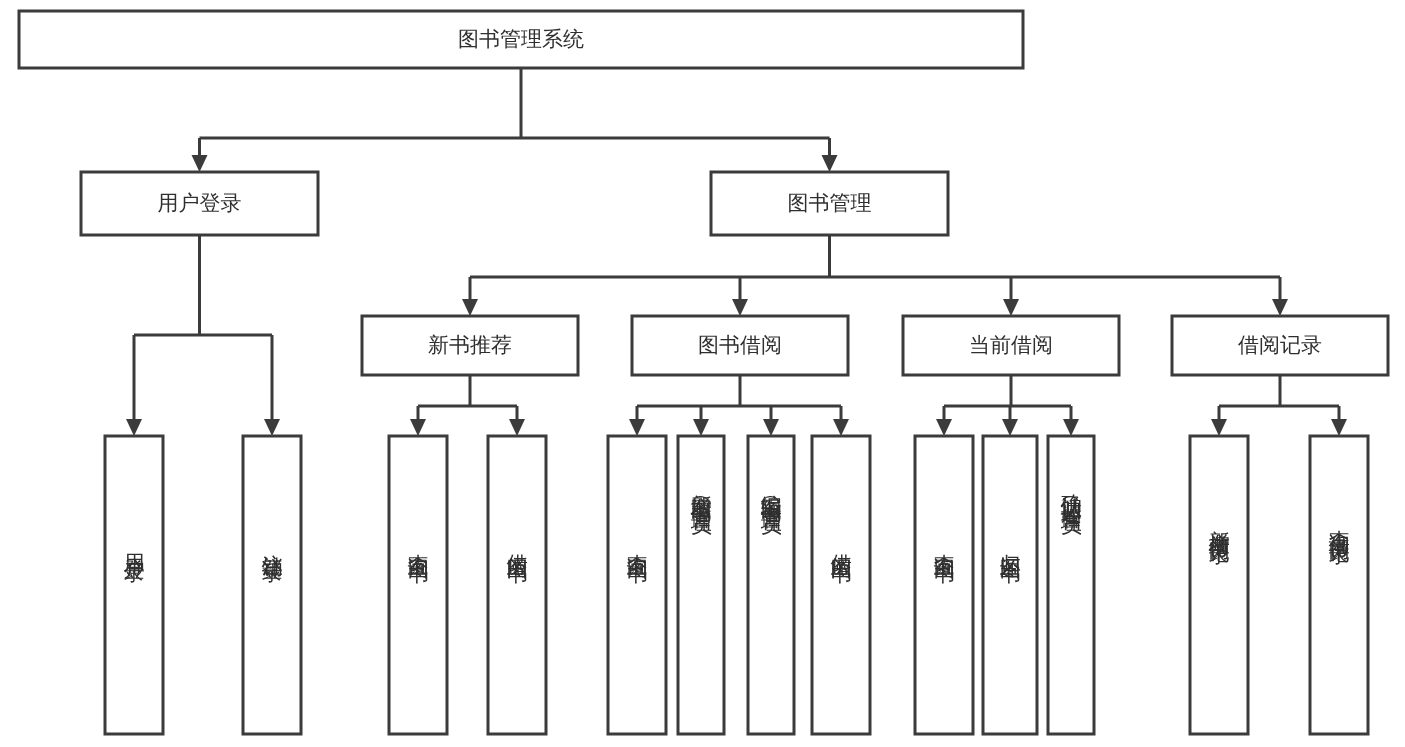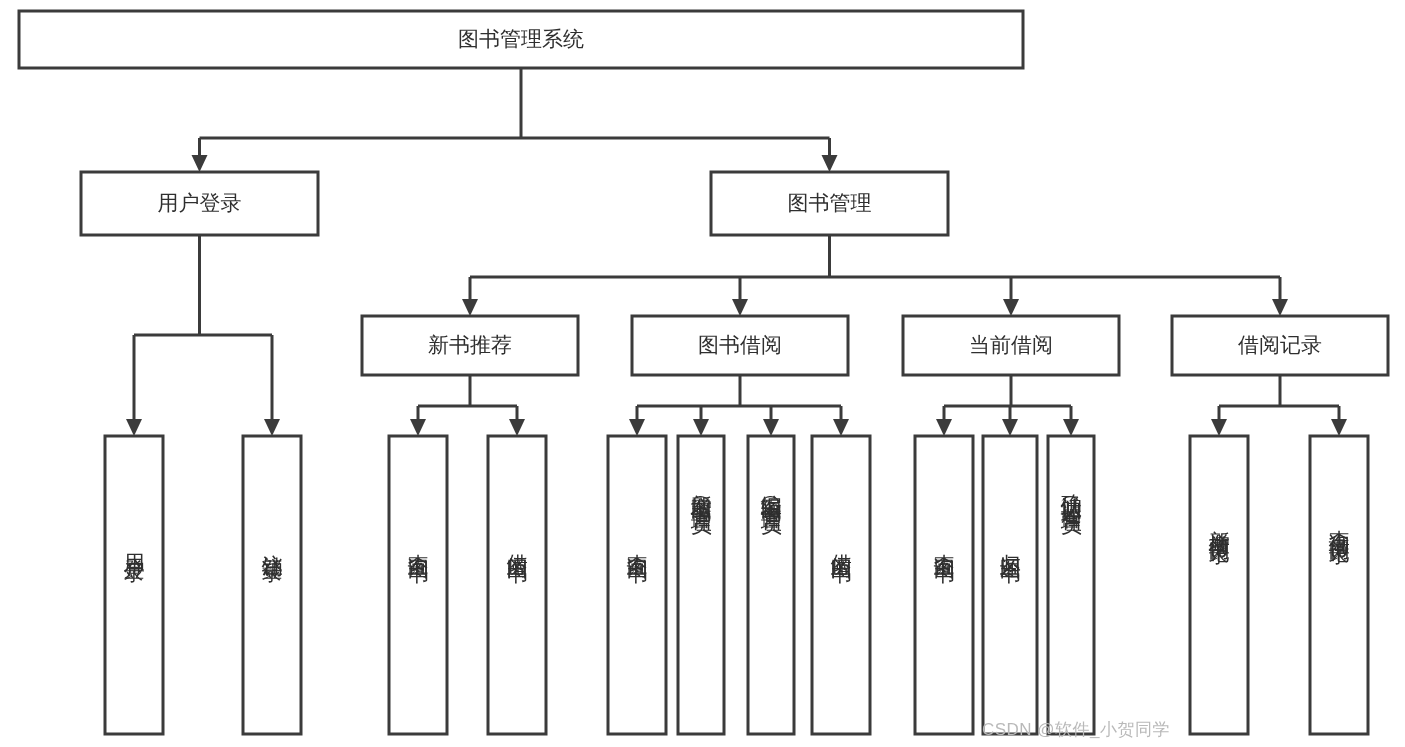--- a/index.html
+++ b/index.html
@@ -207,14 +207,13 @@
         <span class="vert-label">确认归还（管理员）</span>
       </div>
       <div class="vert-label-wrap" style="left: 1190px; top: 446px; width: 58px; height: 278px; padding-top: 67px;">
         <span class="vert-label">新增借阅记录</span>
       </div>
       <div class="vert-label-wrap" style="left: 1310px; top: 446px; width: 58px; height: 278px; padding-top: 67px;">
         <span class="vert-label">查询借阅记录</span>
       </div>
     </div>
 
-  <div id="watermark">CSDN @软件_小贺同学</div>
 </div>
 
 </body></html>

